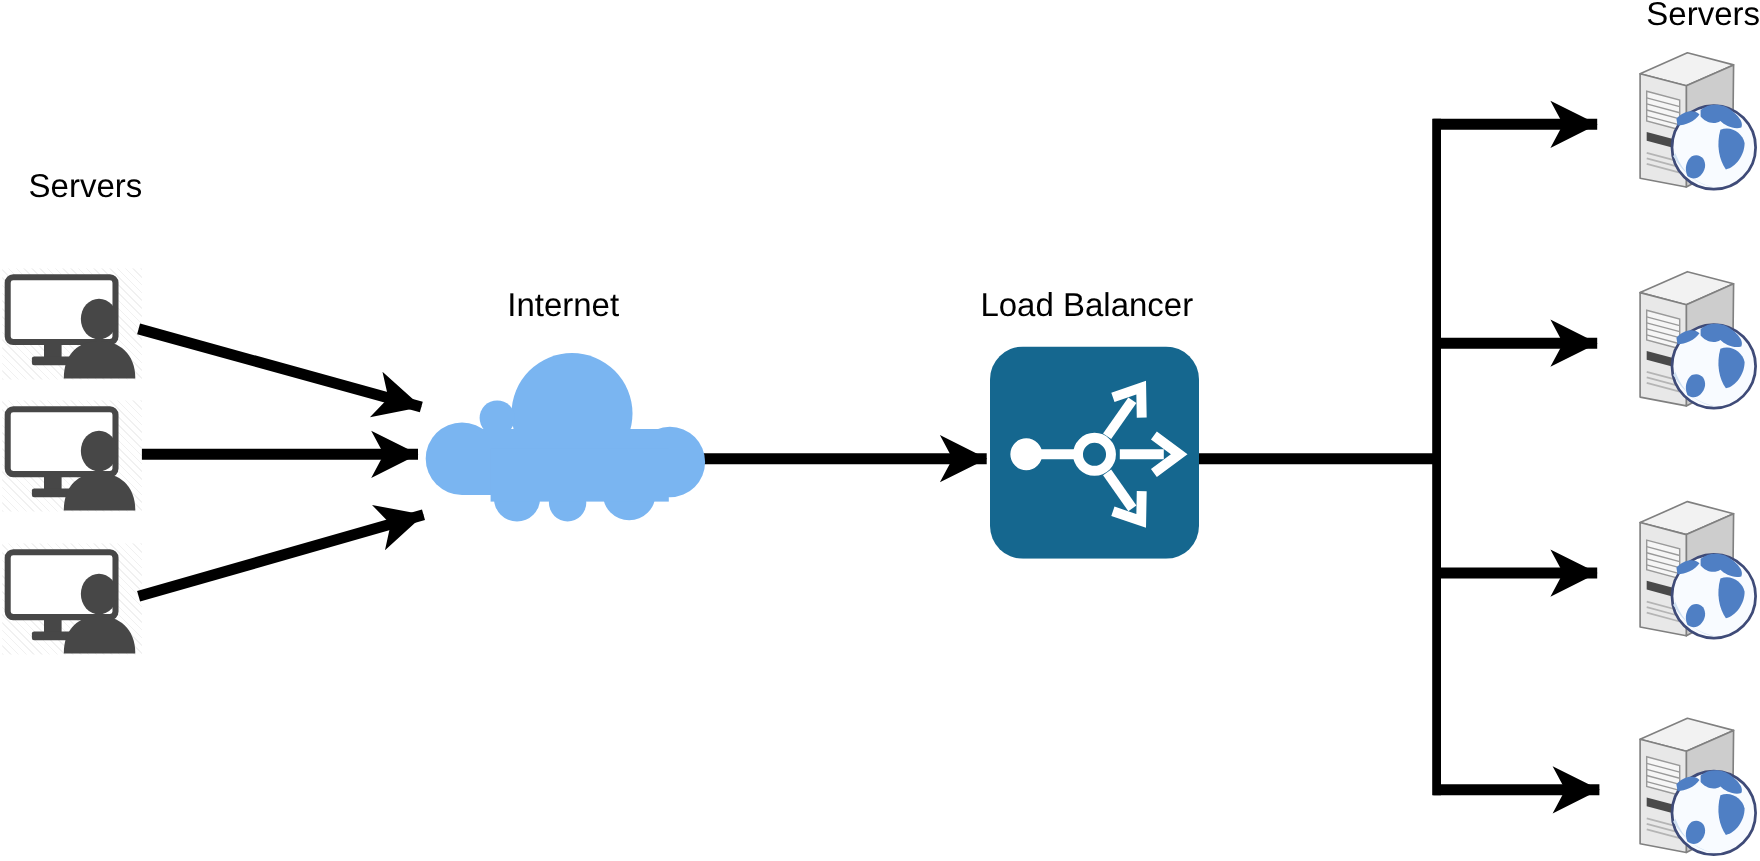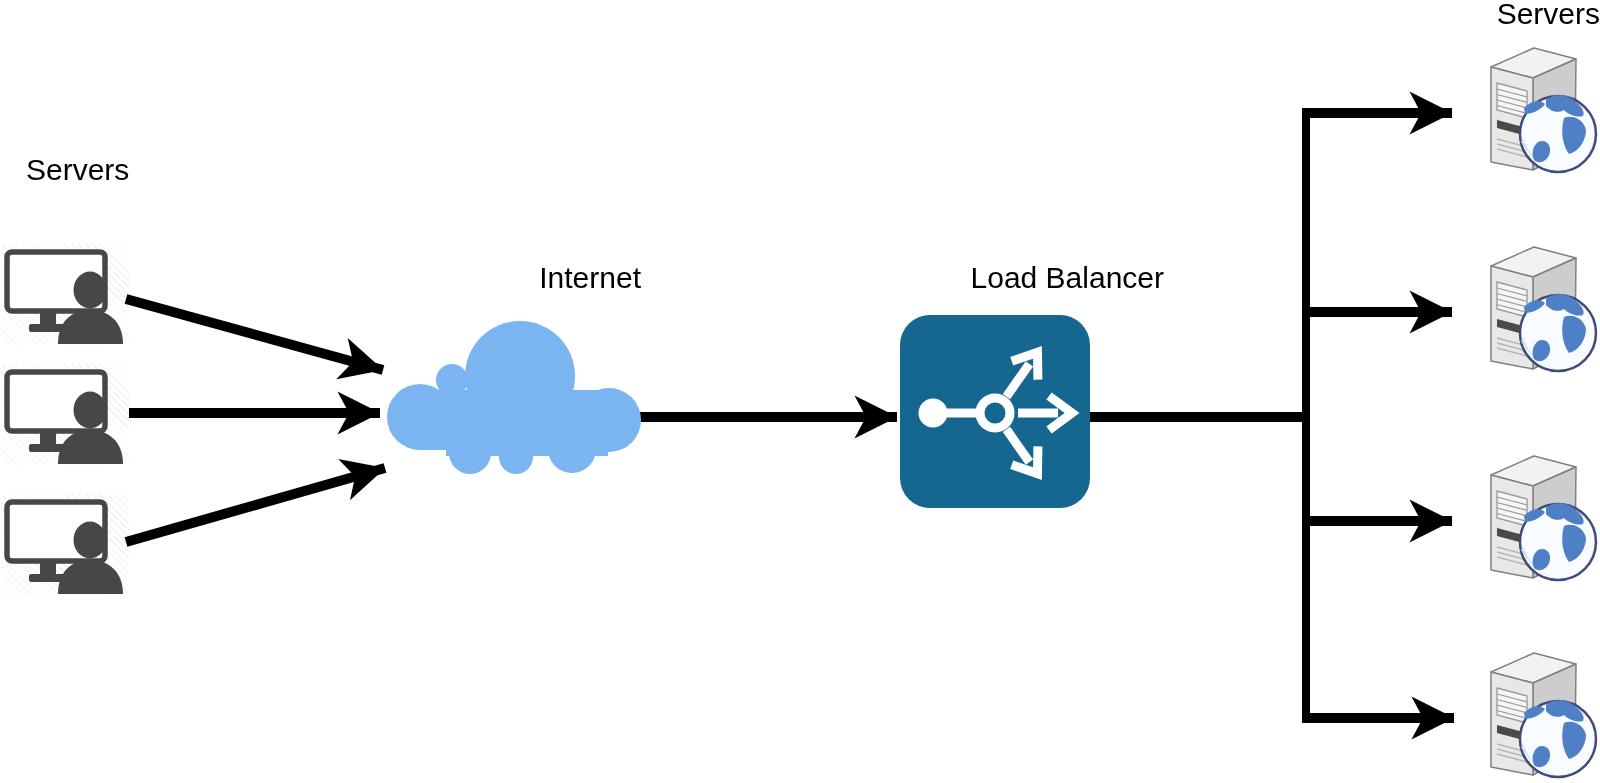--- a/index.html
+++ b/index.html
@@ -11,21 +11,21 @@
     background: #ffffff;
     overflow: hidden;
   }
   .label {
     position: absolute;
     color: #000000;
     font-size: 30px;
     line-height: 34px;
     white-space: nowrap;
   }
-  .label.centered { text-align: right; }
+  .label.centered { text-align: center; }
   .label.right { text-align: right; }
   #connector-layer {
     position: absolute;
     left: 0; top: 0;
     width: 1600px;
     height: 783px;
   }
   .node { position: absolute; }
   .client-node {
     width: 127px;
@@ -43,21 +43,21 @@
 </style>
 </head>
 <body>
 
 <div id="canvas">
 
   <div class="label" style="left:26px; top:153px;">Servers</div>
 
   <div class="label centered" style="left:383px; top:261px; width:258px;">Internet</div>
 
-  <div class="label centered" style="left:924px; top:261px; width:240px;">Load Balancer</div>
+  <div class="label centered" style="left:868px; top:261px; width:240px;">Load Balancer</div>
 
   <div class="label right" style="left:1478px; top:-3px; width:122px;">Servers</div>
 
   <svg id="connector-layer" viewBox="0 0 1600 783" xmlns="http://www.w3.org/2000/svg">
     <defs>
       <marker id="ah" markerUnits="strokeWidth" markerWidth="4.6" markerHeight="4.6" viewBox="0 0 12 12" refX="11.5" refY="6" orient="auto">
         <path d="M0.4,0.4 L11.6,6 L0.4,11.6 L3.4,6 Z" fill="#000000"></path>
       </marker>
     </defs>
     <g stroke="#000000" stroke-width="10" fill="none">

